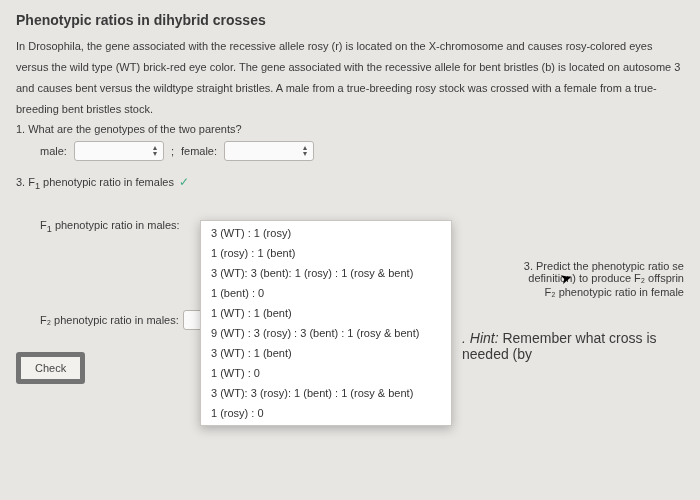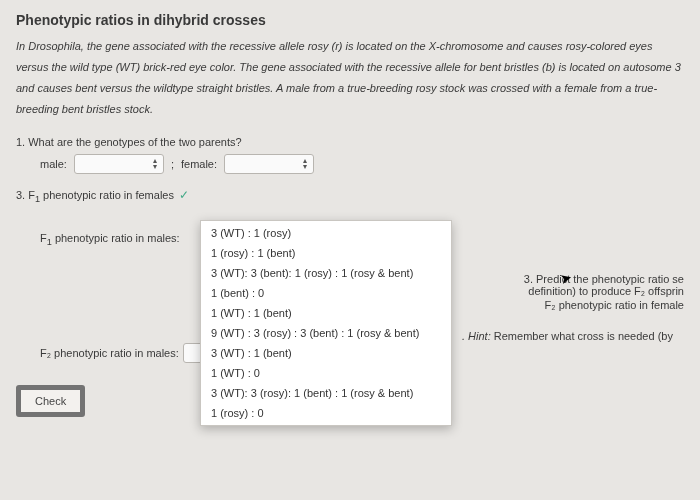--- a/index.html
+++ b/index.html
@@ -7,21 +7,21 @@
     width: 700px; height: 500px;
     background: #e8e6e3;
     font-family: Arial, Helvetica, sans-serif;
     font-size: 11px;
     color: #3a3a3a;
     padding: 12px 16px;
     position: relative;
     overflow: hidden;
   }
   .title { font-weight: bold; font-size: 14px; margin-bottom: 8px; }
-  .intro { line-height: 1.9; margin-bottom: 16px; font-style: italic; }
+  .intro { line-height: 1.9; margin-bottom: 3px; }
   .q { margin-bottom: 14px; }
   .row { display: flex; align-items: center; gap: 7px; margin: 6px 0 6px 24px; }
   .label { white-space: nowrap; }
   .select {
     background: #fafafa;
     border: 1px solid #b8b5b0;
     border-radius: 3px;
     display: inline-flex;
     align-items: center;
     justify-content: space-between;
@@ -61,21 +61,21 @@
     border: 5px solid #737373;
     border-radius: 3px;
     padding: 5px 14px;
     font-size: 11px;
     color: #444;
     cursor: pointer;
   }
   .hint {
     position: absolute;
     left: 462px; top: 330px;
-    font-size: 11px;
+    font-size: 14px;
   }
   .hint .em { font-style: italic; }
   .cursor {
     position: absolute;
     left: 560px; top: 270px;
     font-size: 14px;
     color: #000;
     transform: rotate(-15deg);
   }
   .checkmark { color:#4a8; font-size:12px; margin-left:2px;}
@@ -119,21 +119,21 @@
   <div style="height:28px"></div>
   <div class="indent">
     <span>F</span><sub>1</sub><span> phenotypic ratio in males:</span>
   </div>
 </div>
 
 <div class="q" style="margin-top:26px;text-align:right;">
   <div>3. Predict the phenotypic ratio se</div>
   <div>definition) to produce F₂ offsprin</div>
   <div class="indent" style="margin-top:2px;">F₂ phenotypic ratio in female</div>
-  <div class="indent" style="margin-top:32px;display:flex;align-items:center;gap:4px;">
+  <div class="indent" style="margin-top:12px;display:flex;align-items:center;gap:4px;">
     <span>F₂ phenotypic ratio in males:</span>
     <span class="select" style="min-width:200px;">
       <span></span>
         <span class="caret"></span>
     </span>
   </div>
 </div>
 
 <button class="check-btn">Check</button>
 

